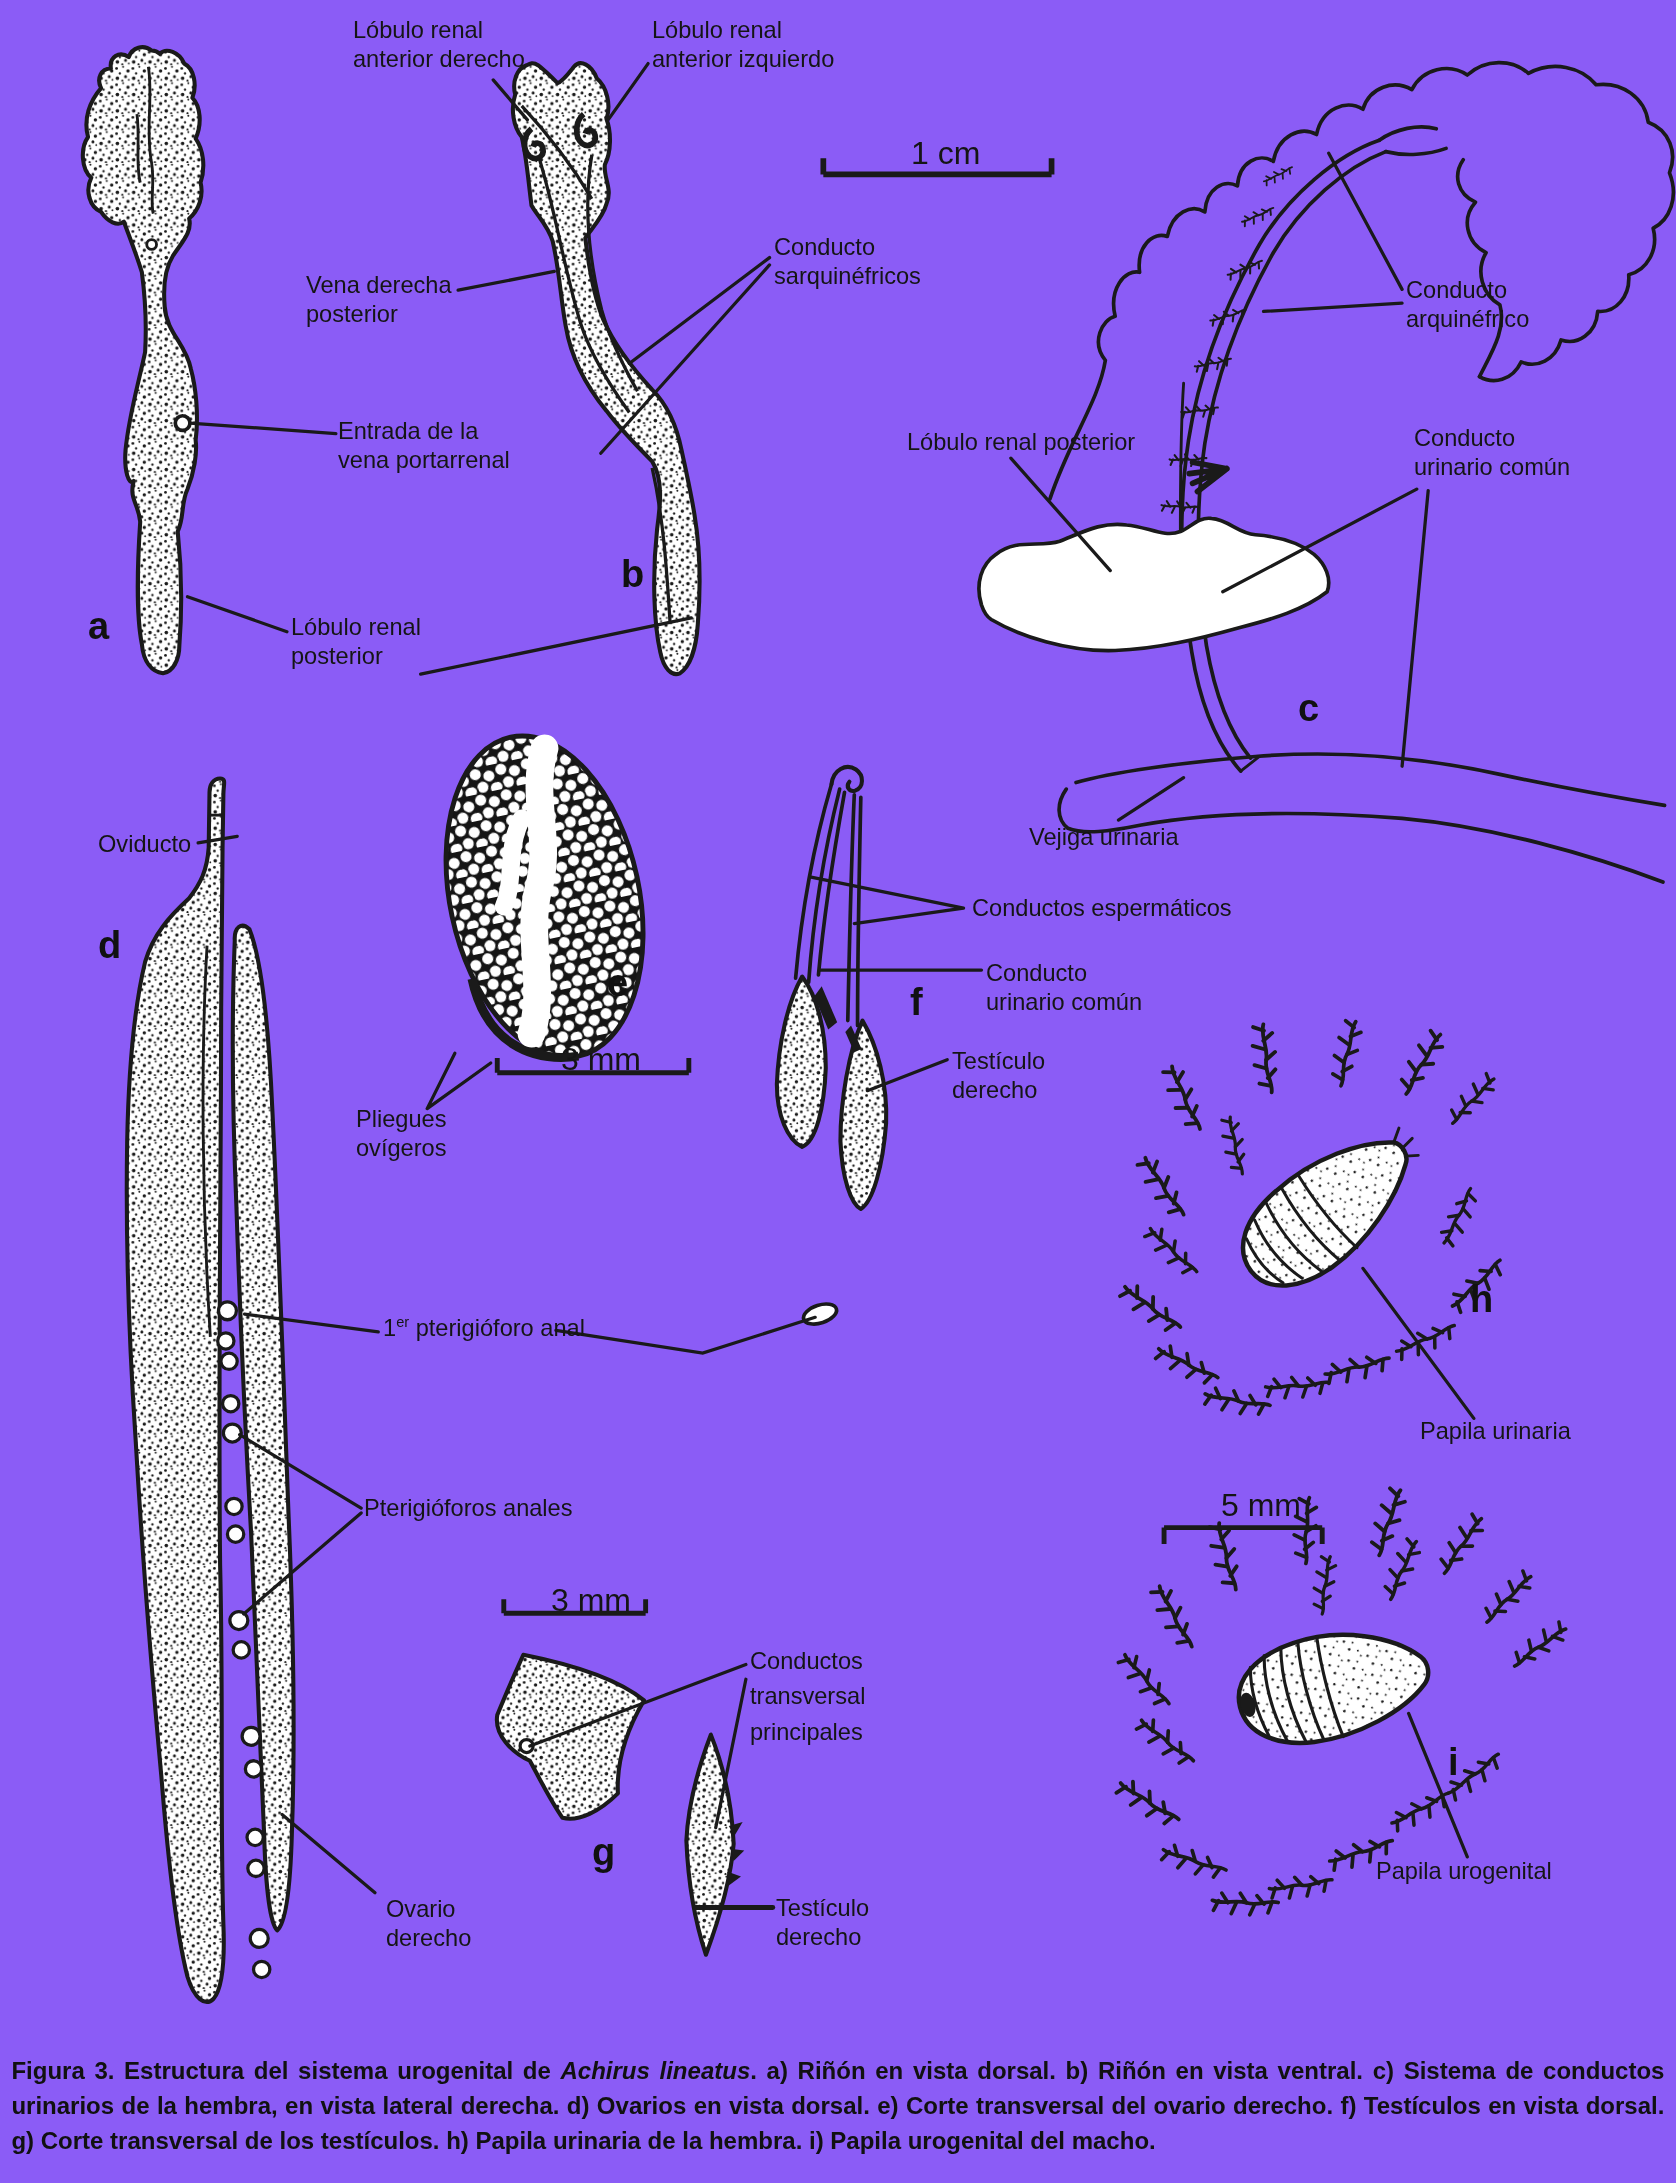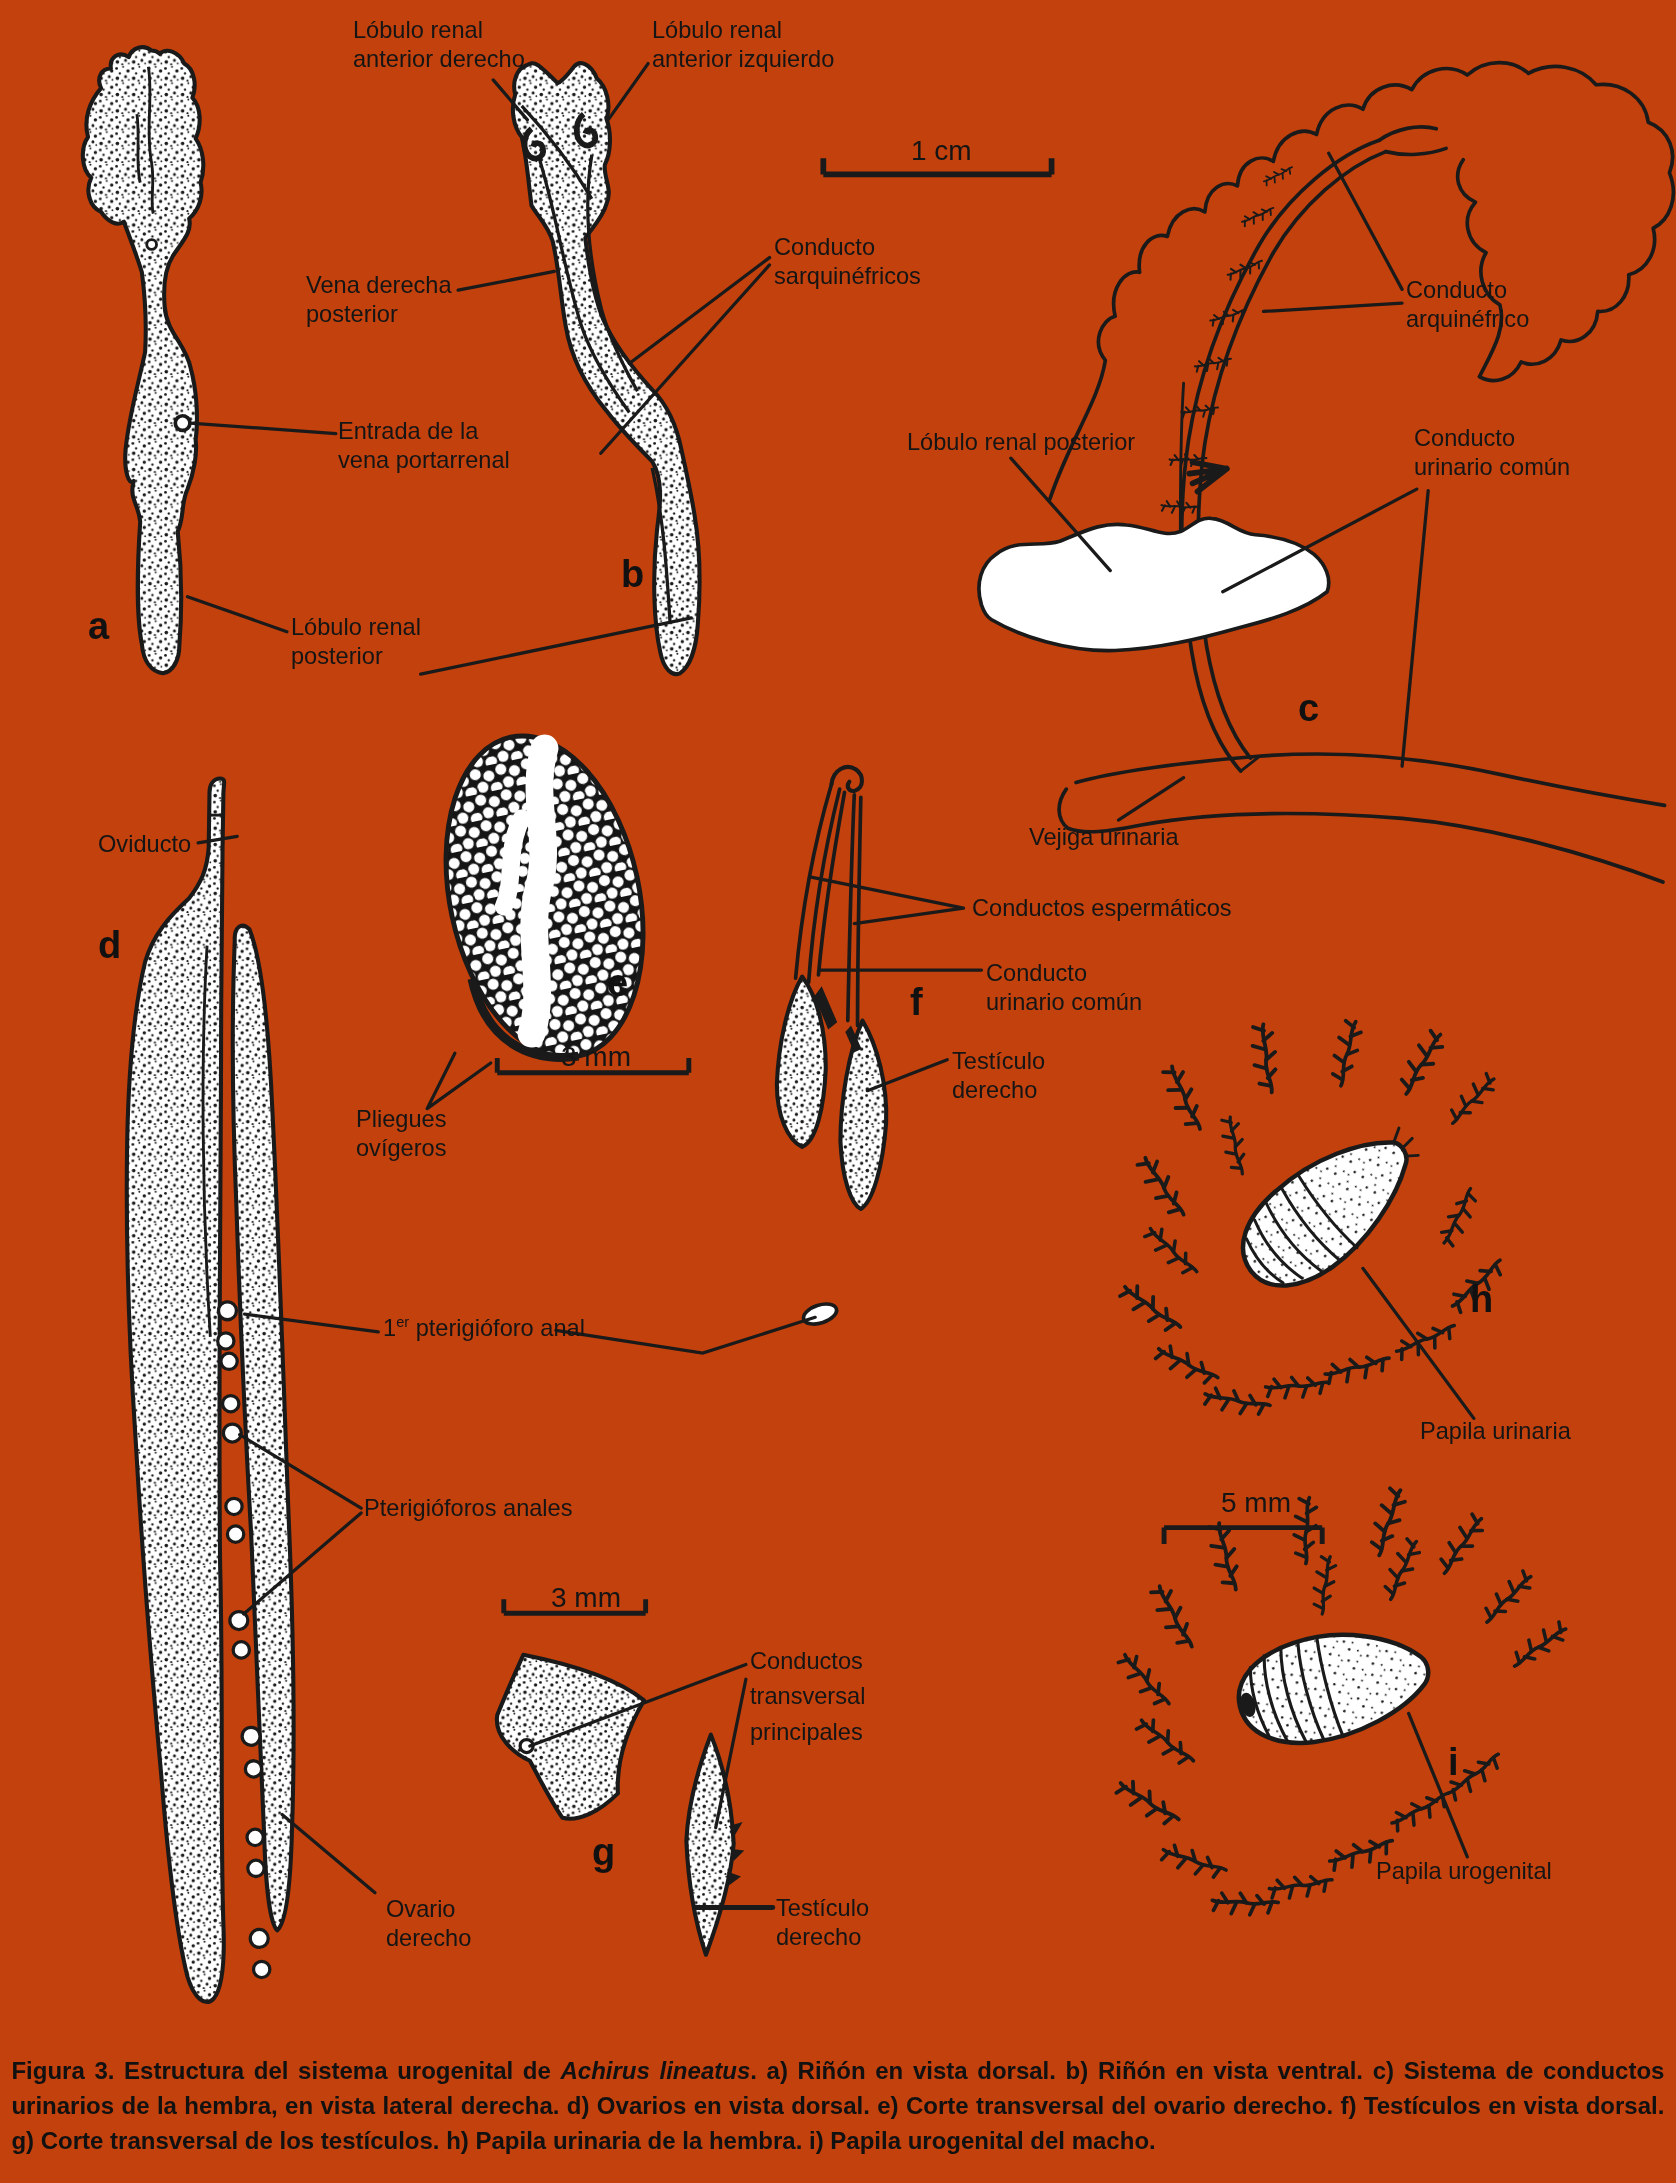--- a/index.html
+++ b/index.html
@@ -1,29 +1,29 @@
 <!DOCTYPE html>
 <html style="font-size:13px"><head>
 <meta charset="utf-8">
 <style>
   html,body{margin:0;padding:0;background:#e8e8e8;}
   #page{
-    position:relative;width:1676px;height:2183px;background:#c2410c;
+    position:relative;width:1676px;height:2183px;background:#8b5cf6;
     font-family:"Liberation Sans", sans-serif;color:#151515;overflow:hidden;
   }
   #art{position:absolute;left:0;top:0;width:1676px;height:2183px;}
   .lbl{
     position:absolute;font-size:23.6px;line-height:1.22;white-space:pre-line;
     letter-spacing:0px;color:#151515;
   }
   .panel-letter{
     position:absolute;font-size:38px;font-weight:bold;color:#111;
     font-family:"Liberation Sans", sans-serif;
   }
-  .scale-text{position:absolute;font-size:28px;color:#151515;white-space:nowrap;}
+  .scale-text{position:absolute;font-size:32px;color:#151515;white-space:nowrap;}
   sup{font-size:0.62em;}
   #caption{
     position:absolute;left:11.4px;top:2054px;width:1653px;
     font-size:24px;line-height:1.45;text-align:justify;color:#111;font-weight:bold;
   }
   .it{font-style:italic;}
 </style>
 </head>
 <body>
 

